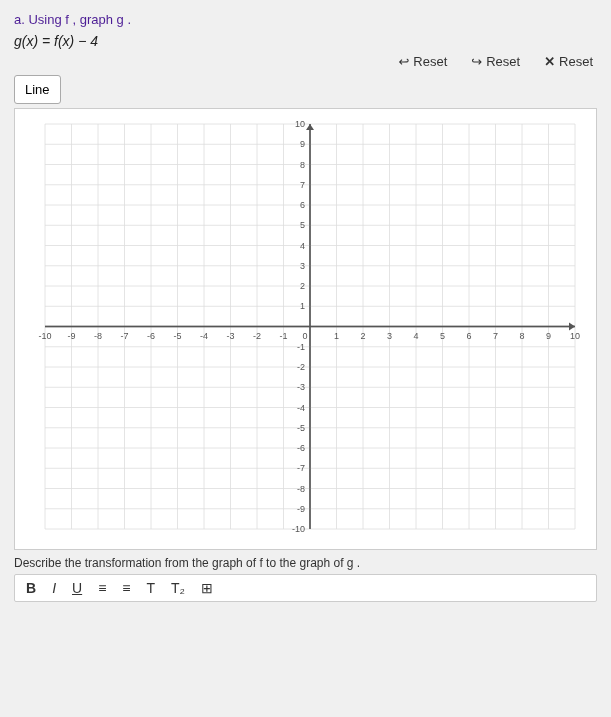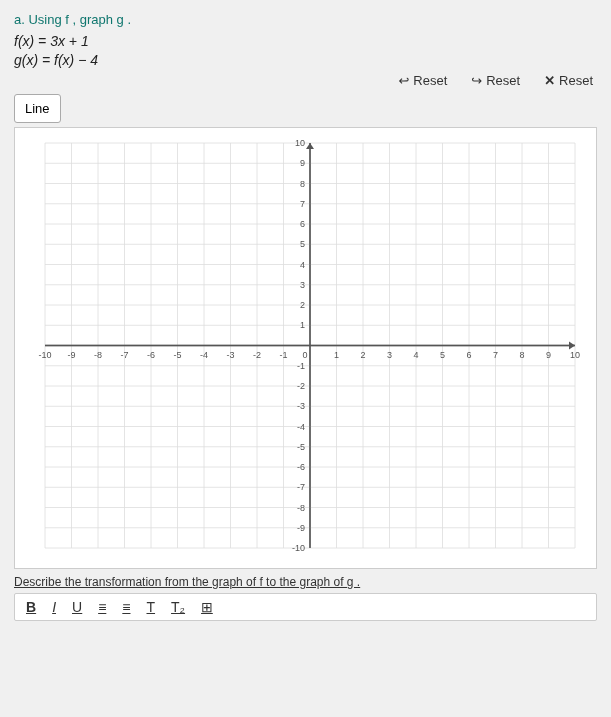--- a/index.html
+++ b/index.html
@@ -11,21 +11,21 @@
       overflow: hidden;
     }
     .page {
       width: 611px;
       min-height: 717px;
       background: #f0f0f0;
       padding: 12px 14px;
     }
     .instruction-line {
       font-size: 13px;
-      color: #0f766e;
+      color: #4c1d95;
       margin-bottom: 6px;
     }
     .equation {
       font-size: 14px;
       color: #222;
       margin-bottom: 3px;
       font-style: italic;
     }
     .toolbar-row {
       display: flex;
@@ -71,21 +71,20 @@
       border: 1px solid #ccc;
       position: relative;
     }
     .graph-canvas {
       display: block;
     }
     .describe-section {
       margin-top: 6px;
       font-size: 12px;
       color: #333;
-      text-decoration: underline;
     }
     .text-toolbar {
       display: flex;
       align-items: center;
       gap: 10px;
       margin-top: 4px;
       border: 1px solid #ccc;
       background: white;
       padding: 4px 8px;
       border-radius: 2px;
@@ -102,21 +101,20 @@
     .text-toolbar .italic { font-style: italic; }
     .text-toolbar .underline { text-decoration: underline; }
   </style>
 </head>
 <body>
 
 <div class="page">
 
   <div class="instruction-line">a. Using f , graph g .</div>
 
-  <div class="equation">f(x) = 3x + 1</div>
   <div class="equation">g(x) = f(x) − 4</div>
 
   <div class="toolbar-row">
     <button class="toolbar-btn">
       <span class="arrow">↩</span>
       <span>Reset</span>
     </button>
     <button class="toolbar-btn">
       <span class="arrow">↪</span>
       <span>Reset</span>

